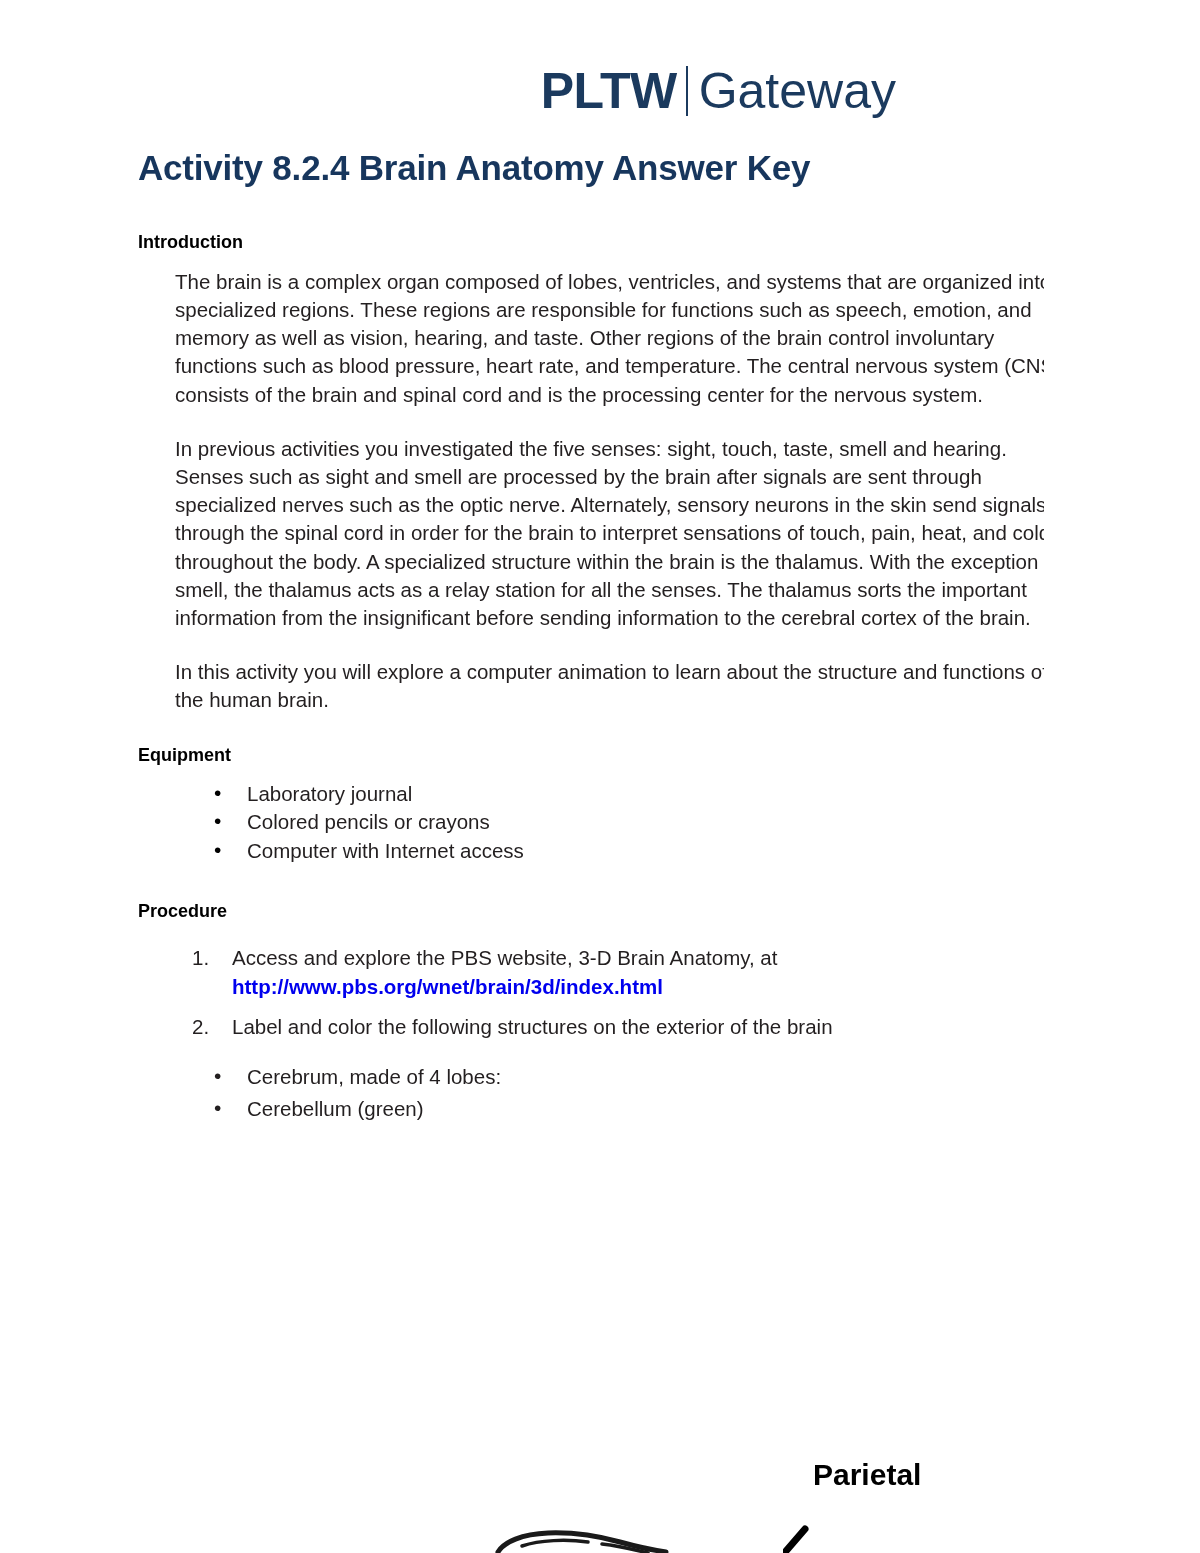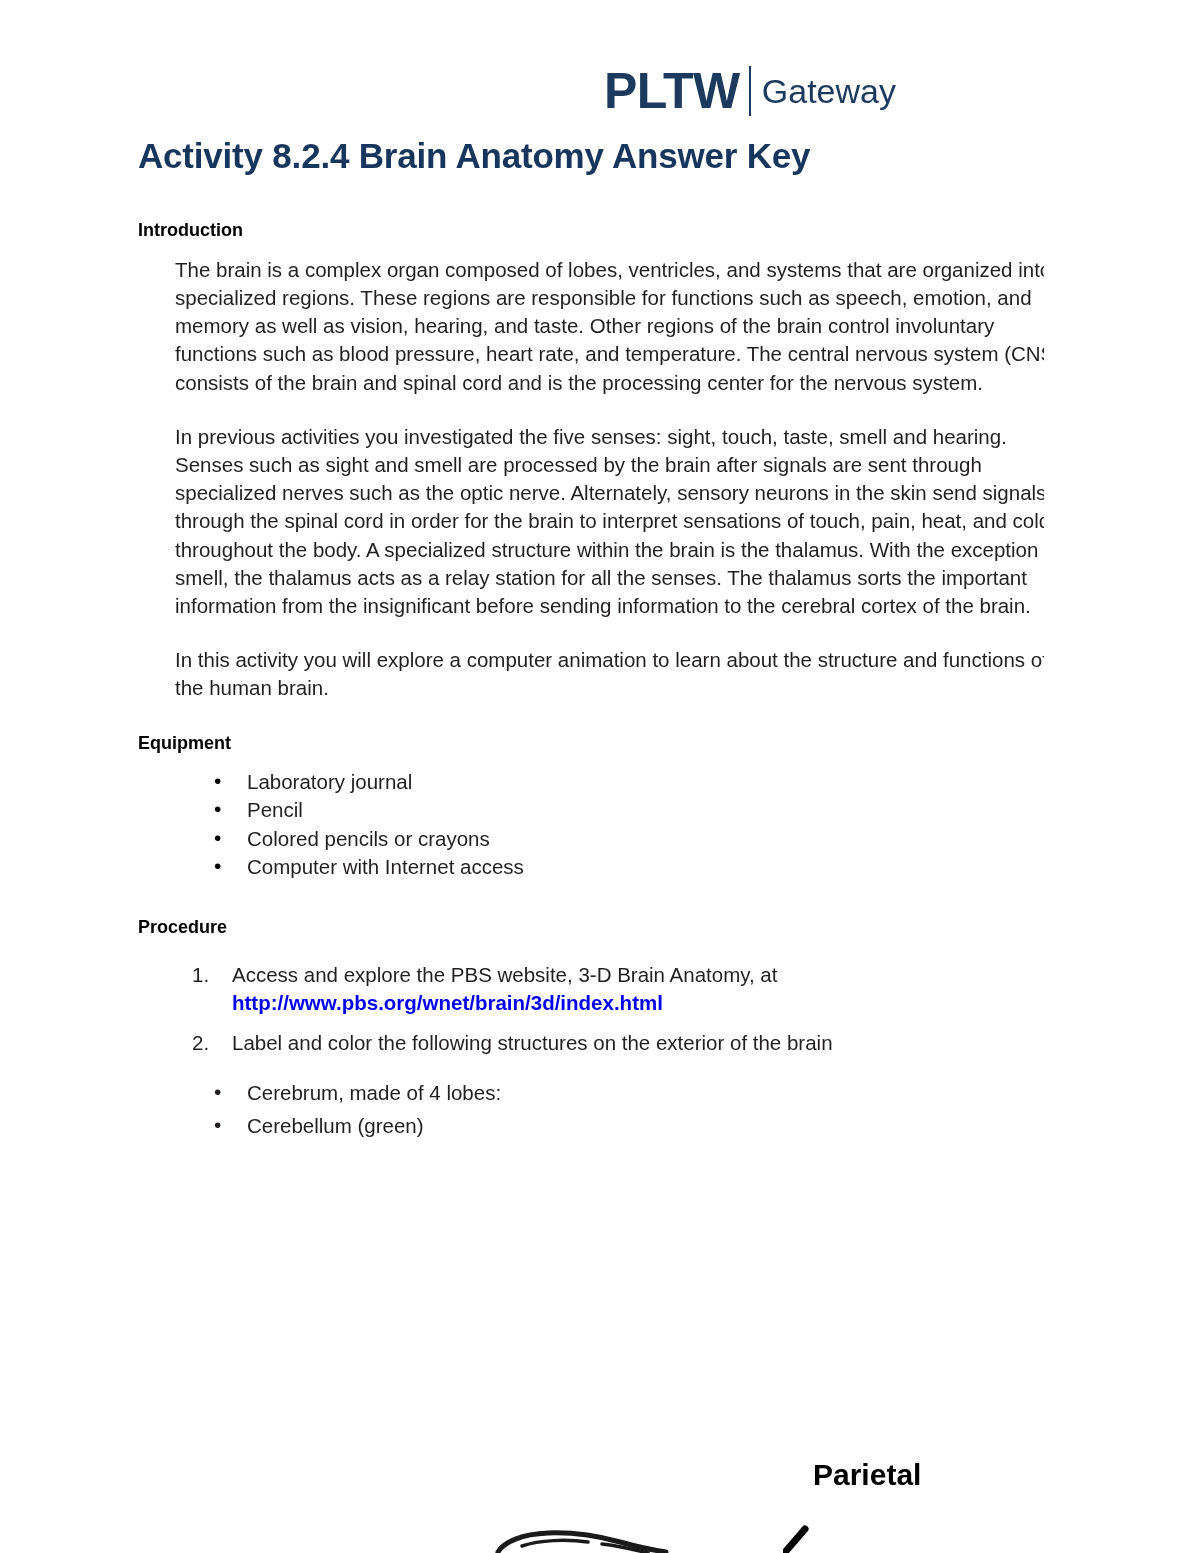--- a/index.html
+++ b/index.html
@@ -38,30 +38,30 @@
   }
   .logo-divider {
     width: 2px;
     height: 50px;
     background: #1b3a5e;
     margin: 0 11px 0 9px;
   }
   .logo-gateway {
     font-family: "Liberation Sans", sans-serif;
     font-weight: 400;
-    font-size: 34px;
+    font-size: 50px;
     color: #1b3a5e;
     line-height: 1;
   }
 
   
   .content {
     position: absolute;
     left: 138px;
-    top: 136px;
+    top: 148px;
     width: 930px;
   }
 
   h1.doc-title {
     font-family: "Liberation Sans", sans-serif;
     font-size: 35px;
     font-weight: 700;
     color: #17365d;
     margin: 0 0 44px 0;
     line-height: 1.15;
@@ -244,21 +244,20 @@
     <h1 class="doc-title">Activity 8.2.4 Brain Anatomy Answer Key</h1>
 
     <h2 class="section-head tight-top">Introduction</h2>
     <p class="body-text">The brain is a complex organ composed of lobes, ventricles, and systems that are organized into specialized regions. These regions are responsible for functions such as speech, emotion, and memory as well as vision, hearing, and taste. Other regions of the brain control involuntary functions such as blood pressure, heart rate, and temperature. The central nervous system (CNS) consists of the brain and spinal cord and is the processing center for the nervous system.</p>
     <p class="body-text">In previous activities you investigated the five senses: sight, touch, taste, smell and hearing. Senses such as sight and smell are processed by the brain after signals are sent through specialized nerves such as the optic nerve. Alternately, sensory neurons in the skin send signals through the spinal cord in order for the brain to interpret sensations of touch, pain, heat, and cold throughout the body. A specialized structure within the brain is the thalamus. With the exception of smell, the thalamus acts as a relay station for all the senses. The thalamus sorts the important information from the insignificant before sending information to the cerebral cortex of the brain.</p>
     <p class="body-text">In this activity you will explore a computer animation to learn about the structure and functions of the human brain.</p>
 
     <h2 class="section-head" style="margin-top:30px;">Equipment</h2>
     <ul class="plain-bullets">
       <li>Laboratory journal</li>
-      <li>Pencil</li>
       <li>Colored pencils or crayons</li>
       <li>Computer with Internet access</li>
     </ul>
 
     <h2 class="section-head" style="margin-top:36px; margin-bottom:22px;">Procedure</h2>
     <ol class="proc-list">
       <li class="proc-item">
         <span>Access and explore the PBS website, 3-D Brain Anatomy, at</span>
         <a class="url-link" href="#">http://www.pbs.org/wnet/brain/3d/index.html</a>
       </li>

